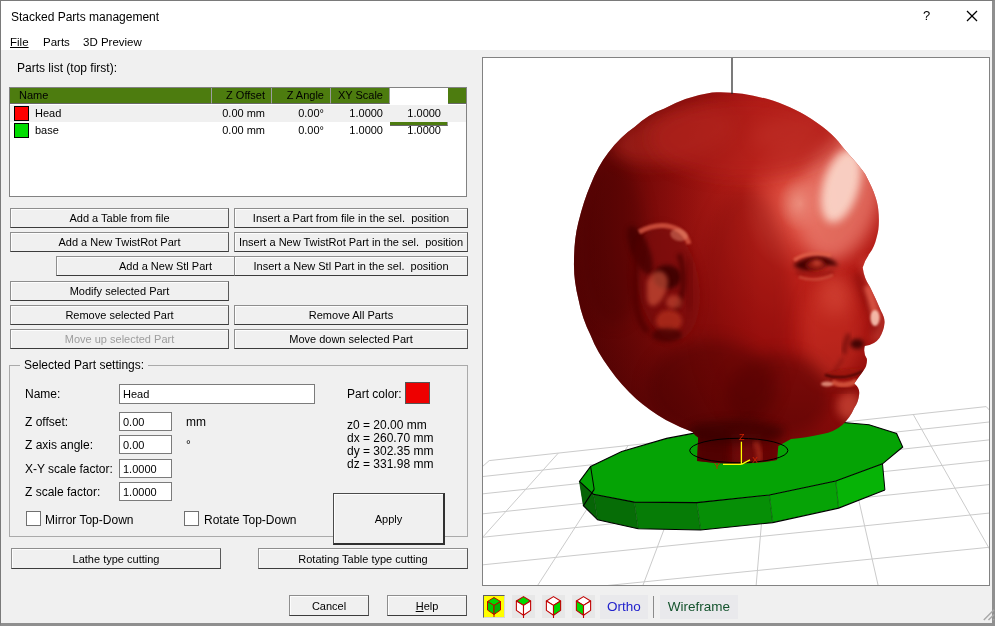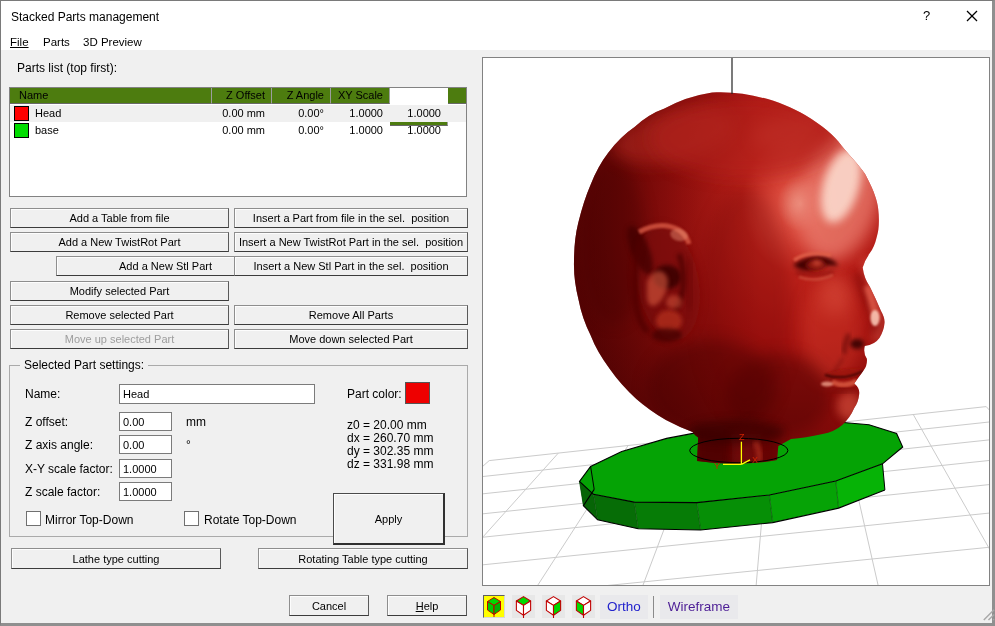--- a/index.html
+++ b/index.html
@@ -342,21 +342,21 @@
         <g stroke="#c00000" stroke-width="1" stroke-linejoin="round">
    <polygon points="10,1.5 16.5,5.5 10,9.5 3.5,5.5" fill="#fff"></polygon>
    <polygon points="3.5,5.5 10,9.5 10,18.5 3.5,14" fill="#00d800"></polygon>
    <polygon points="16.5,5.5 10,9.5 10,18.5 16.5,14" fill="#fff"></polygon>
    <line x1="10" y1="18.5" x2="10" y2="21"></line>
   </g>
       </svg>
  </div>
  <div style="position:absolute;left:599px;top:594px;width:48px;height:24px;background:#e9e9ec;color:#2222cc;text-align:center;line-height:24px;font-size:13.5px;">Ortho</div>
  <div style="position:absolute;left:652px;top:595px;width:1px;height:22px;background:#8a8a8a;"></div>
- <div style="position:absolute;left:659px;top:594px;width:78px;height:24px;background:#e9e9ec;color:#4c1d95;text-align:center;line-height:24px;font-size:13.5px;">Wireframe</div>
+ <div style="position:absolute;left:659px;top:594px;width:78px;height:24px;background:#e9e9ec;color:#14532d;text-align:center;line-height:24px;font-size:13.5px;">Wireframe</div>
  <svg style="position:absolute;left:980px;top:606px;" width="14" height="14" viewBox="0 0 15 15">
   <g stroke="#a9a9a9" stroke-width="1.6">
         <line x1="3" y1="14" x2="14" y2="3"></line>
         <line x1="8" y1="14" x2="14" y2="8"></line>
         <line x1="13" y1="14" x2="14" y2="13"></line>
       </g>
  </svg>
 </div>
 
 </body></html>

